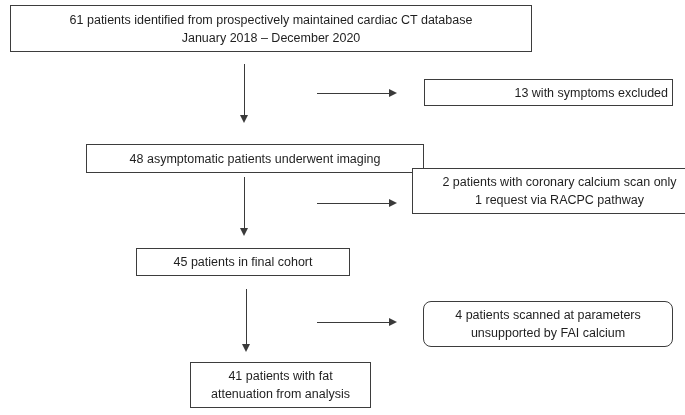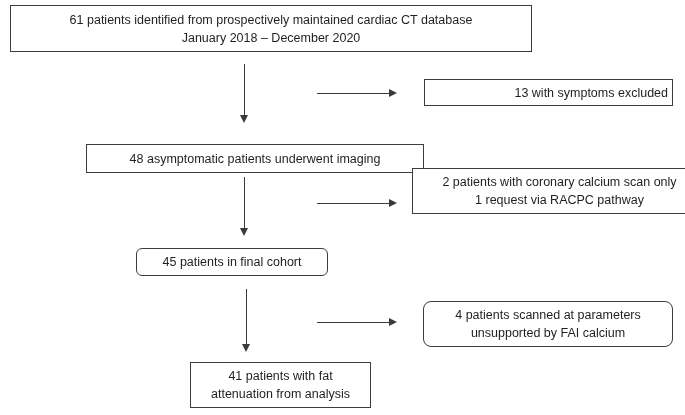--- a/index.html
+++ b/index.html
@@ -28,21 +28,21 @@
     color: var(--text, #1f1f1f);
     font-size: 12.5px;
     line-height: 18px;
     padding: 2px 4px;
   }
   
   #box-identified   { left: 10px;  top: 5px;   width: 522px; height: 47px; }
   #box-symptoms     { left: 424px; top: 79px;  width: 249px; height: 27px; align-items: flex-end; }
   #box-asymptomatic { left: 86px;  top: 135px; width: 338px; height: 29px; margin-top: 9px; }
   #box-calcium      { left: 412px; top: 168px; width: 295px; height: 46px; }
-  #box-cohort       { left: 136px; top: 248px; width: 192px; height: 28px; border-radius: 6px; }
+  #box-cohort       { left: 136px; top: 248px; width: 214px; height: 28px; }
   #box-unsupported  { left: 423px; top: 301px; width: 250px; height: 46px; border-radius: 8px; }
   #box-fai          { left: 160px; top: 362px; width: 181px; height: 46px; margin-left: 30px; }
 
   
   .varrow { position: absolute; width: 9px; }
   .varrow .shaft {
     position: absolute; left: 4px; top: 0;
     width: 1px; height: calc(100% - 8px);
     background: var(--arrow, #444444);
   }

